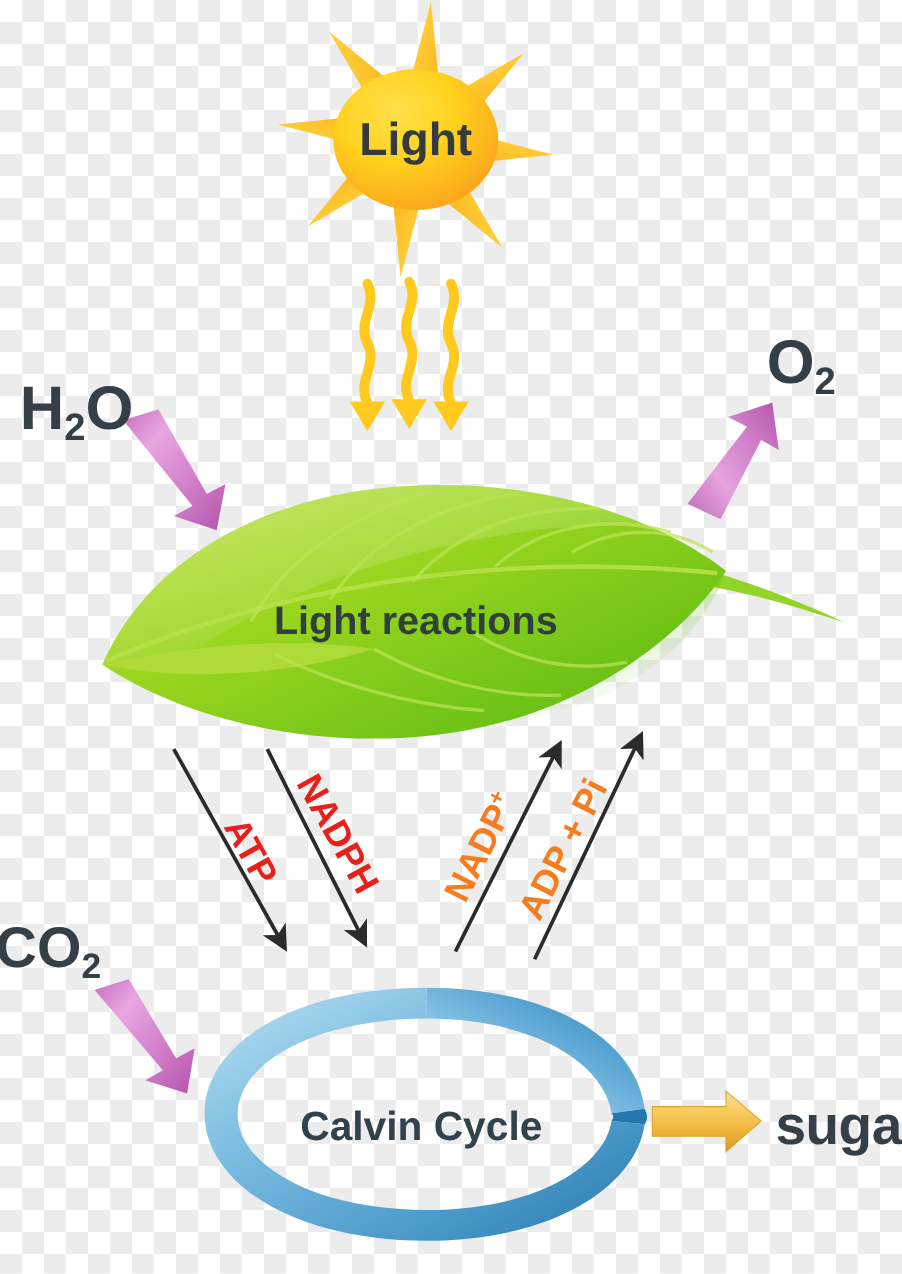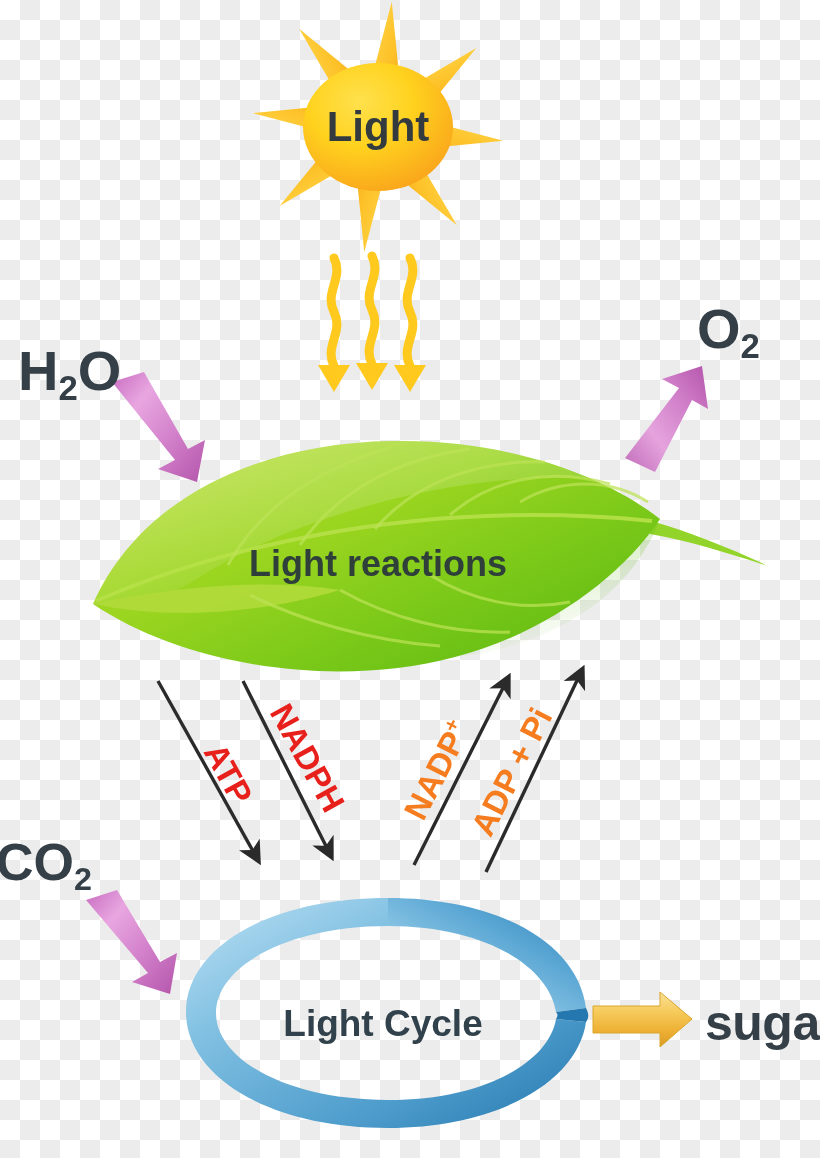--- a/index.html
+++ b/index.html
@@ -238,21 +238,21 @@
 
   <div class="lbl" id="lbl-sugar">sugar</div>
 
   <div style="position:absolute; left:378px; top:564px; transform:translate(-50%,-50%);
               font-size:36px; font-weight:700; color:#2f3f3a; white-space:nowrap;">Light reactions</div>
 
   <div style="position:absolute; left:378px; top:127px; transform:translate(-50%,-50%);
               font-size:42px; font-weight:700; color:#333b3f; white-space:nowrap;">Light</div>
 
   <div style="position:absolute; left:383px; top:1024px; transform:translate(-50%,-50%);
-              font-size:37px; font-weight:700; color:#32424c; white-space:nowrap;">Light Cycle</div>
+              font-size:37px; font-weight:700; color:#32424c; white-space:nowrap;">Calvin Cycle</div>
 
   <div style="position:absolute; left:228px; top:774px; transform:translate(-50%,-50%) rotate(61deg);
               font-size:33px; font-weight:700; color:#e8201c; white-space:nowrap;">ATP</div>
 
   <div style="position:absolute; left:307px; top:758px; transform:translate(-50%,-50%) rotate(61deg);
               font-size:33px; font-weight:700; color:#e8201c; white-space:nowrap;">NADPH</div>
 
   <div style="position:absolute; left:437px; top:770px; transform:translate(-50%,-50%) rotate(-63deg);
               font-size:33px; font-weight:700; color:#f57c1f; white-space:nowrap;">
     <span>NADP</span><span style="font-size:0.62em; vertical-align:super;">+</span>

